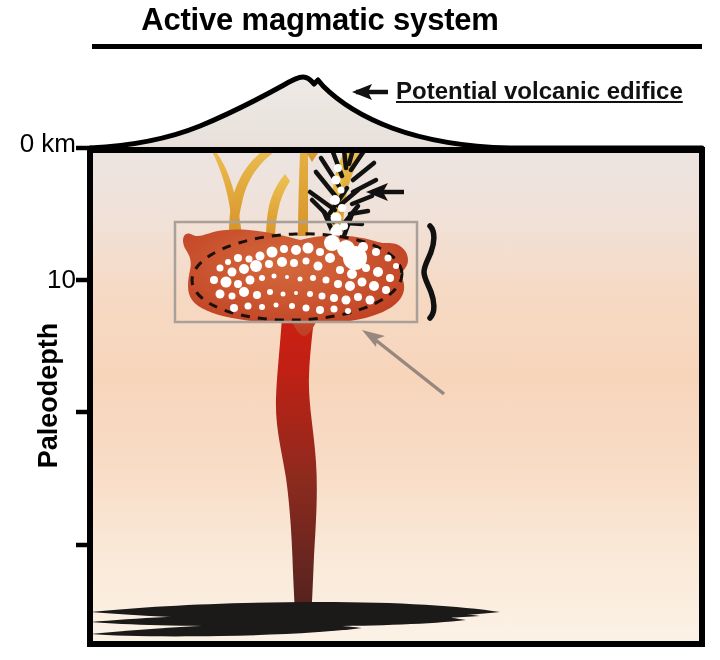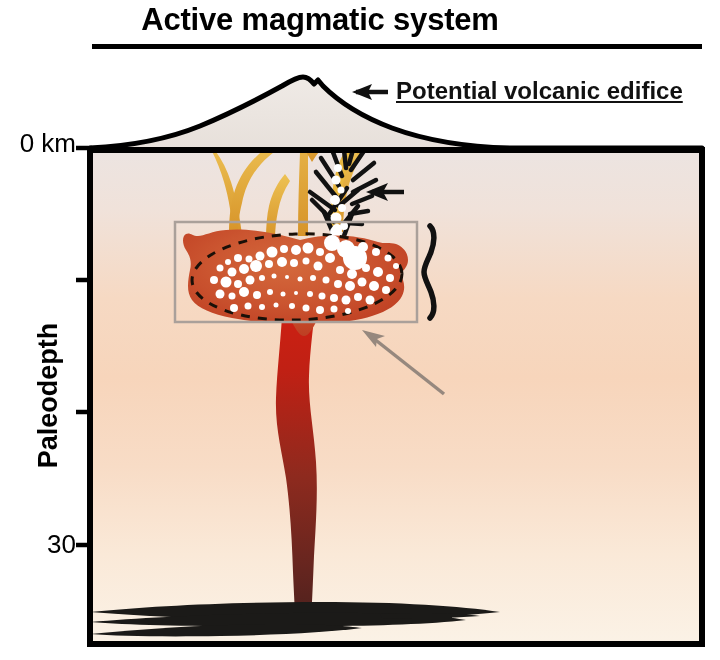--- a/index.html
+++ b/index.html
@@ -93,21 +93,21 @@
 <body>
 
 <div id="figure">
 
   <div class="fig-title">Active magmatic system</div>
   <div class="title-rule"></div>
 
   <div class="axis-title">Paleodepth</div>
 
   <div class="tick-label" style="left:0px; top:128px; width:76px;">0 km</div>
-  <div class="tick-label" style="left:0px; top:529px; width:76px;">30</div>
+  <div class="tick-label" style="left:0px; top:264px; width:76px;">10</div>
 
   <div class="panel-letter" style="left:112px; top:162px;">a</div>
 
   <div class="callout" style="left:396px; top:76px;">Potential volcanic edifice</div>
   <div class="callout" style="left:412px; top:176px;">Copper deposit</div>
 
   <div class="callout" style="left:444px; top:227px;">Cooling, crystallizing</div>
   <div class="callout" style="left:444px; top:258px;">and degassing</div>
   <div class="callout" style="left:444px; top:289px;">granitic pluton</div>
 

